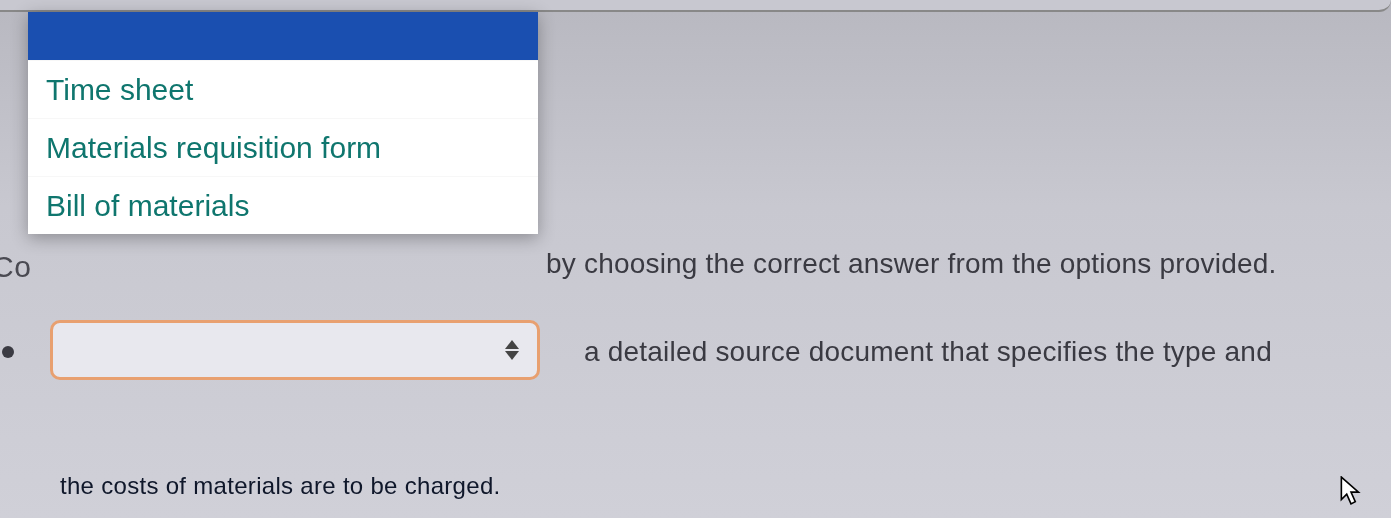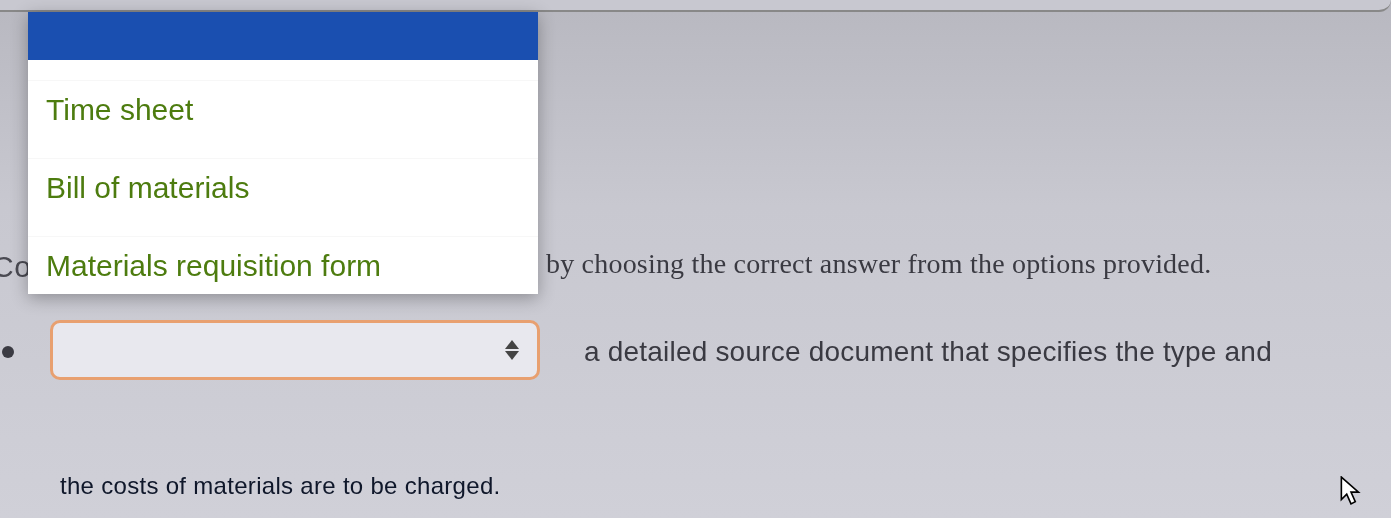--- a/index.html
+++ b/index.html
@@ -47,24 +47,23 @@
     .dropdown-blank {
       height: 48px;
       background: #1a4fb0;
     }
     .dropdown-option {
       height: 58px;
       display: flex;
       align-items: center;
       padding-left: 18px;
       font-size: 30px;
-      color: #4d7c0f;
+      color: #0f766e;
       cursor: pointer;
       border-top: 1px solid rgba(0,0,0,0.03);
-      margin-top: 20px;
     }
     .select-box {
       position: absolute;
       left: 50px;
       top: 320px;
       width: 490px;
       height: 60px;
       background: #e8e8ee;
       border: 3px solid #e8a070;
       border-radius: 10px;
@@ -101,21 +100,20 @@
       background: #3a3a42;
       border-radius: 50%;
     }
     .instr-line {
       position: absolute;
       left: 546px;
       top: 248px;
       font-size: 28px;
       color: #3a3a42;
       letter-spacing: 0.2px;
-      font-family: Liberation Serif, serif;
     }
     .body-line-1 {
       position: absolute;
       left: 584px;
       top: 336px;
       font-size: 28px;
       color: #3a3a42;
       letter-spacing: 0.2px;
     }
     .body-line-2 {
@@ -148,22 +146,22 @@
 
 <div class="page-border-top"></div>
 
 <div class="content-wrap">
 
   <span class="left-edge-text">Co</span>
 
   <div class="dropdown">
     <div class="dropdown-blank"></div>
     <div class="dropdown-option">Time sheet</div>
+    <div class="dropdown-option">Materials requisition form</div>
     <div class="dropdown-option">Bill of materials</div>
-    <div class="dropdown-option">Materials requisition form</div>
   </div>
 
   <div class="bullet"></div>
 
   <div class="select-box">
     <div class="updown-icon">
       <div class="tri-up"></div>
       <div class="tri-down"></div>
     </div>
   </div>

